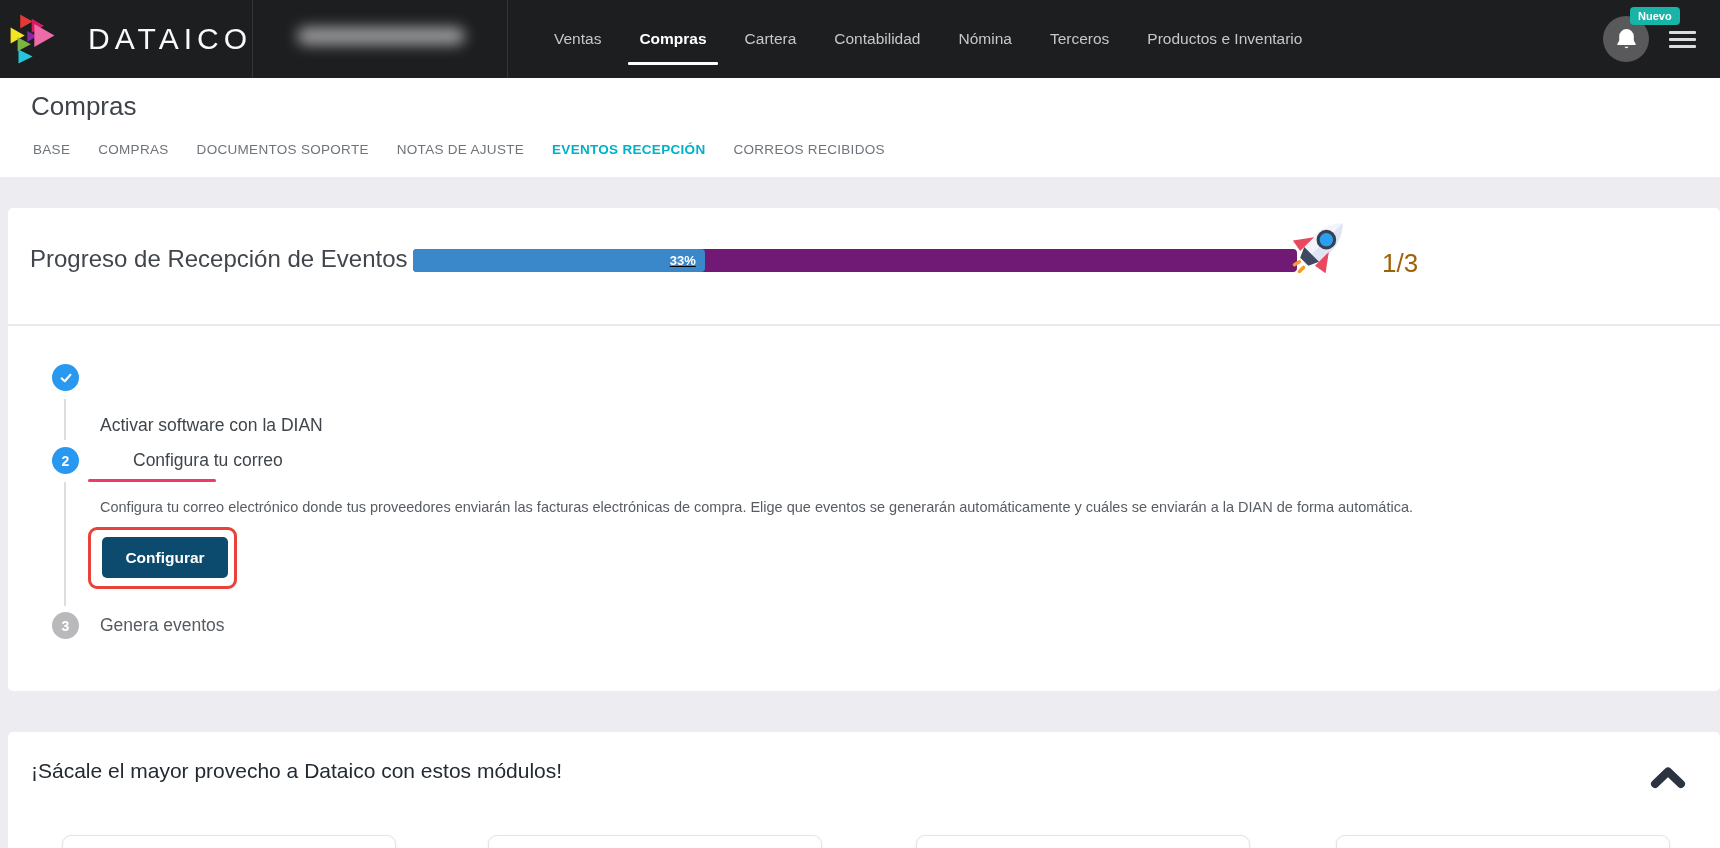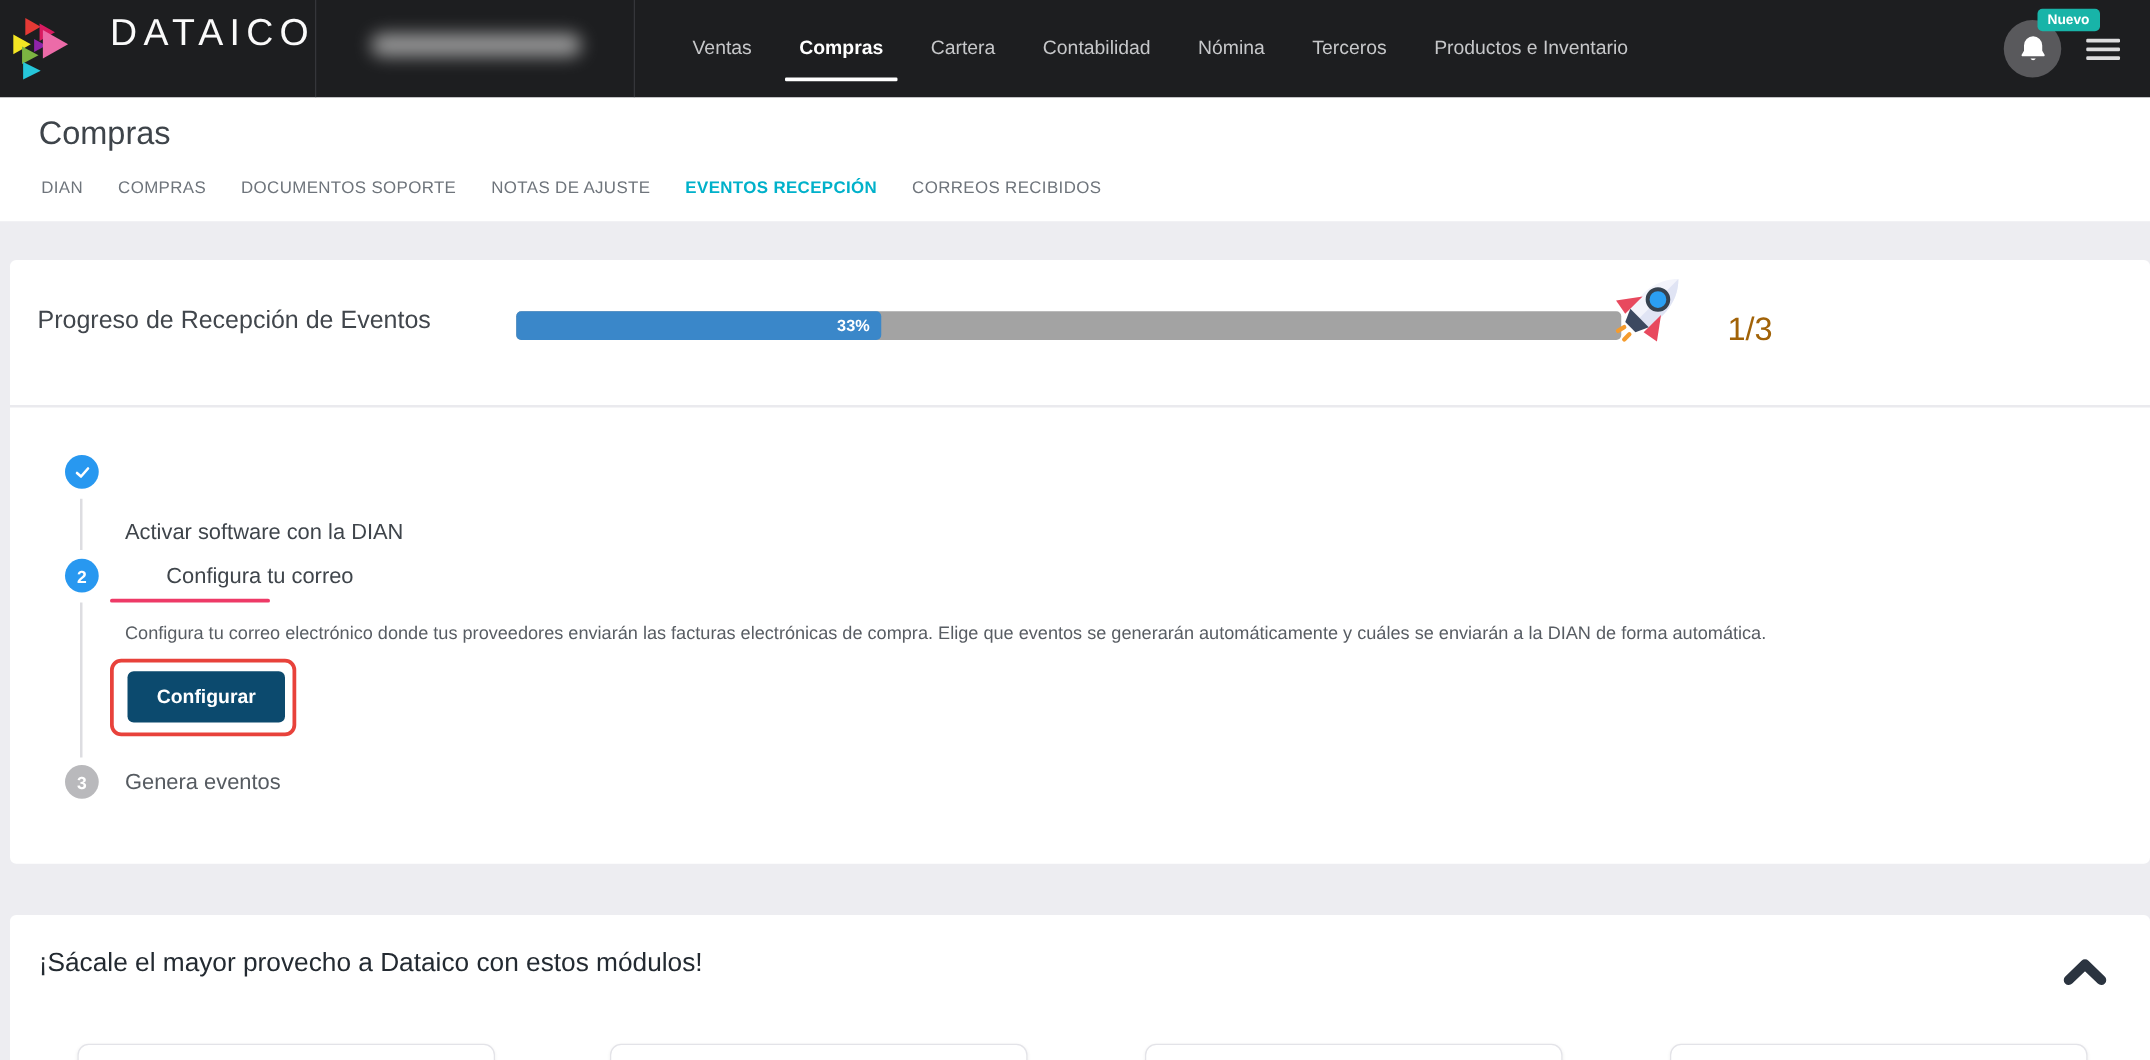--- a/index.html
+++ b/index.html
@@ -4,21 +4,21 @@
 <style>
   * { margin:0; padding:0; box-sizing:border-box; }
   html,body { background:#ededf1; }
   .screen {
     position:relative; width:1720px; height:848px; overflow:hidden;
     background:#ededf1; font-family:"Liberation Sans", sans-serif;
   }
 
   
   .navbar { position:absolute; top:0; left:0; width:100%; height:78px; background:#1d1e20; display:flex; align-items:center; }
-  .brand { display:flex; gap:31px; padding-left:8px; width:252px; cursor:pointer; }
+  .brand { display:flex; align-items:center; gap:31px; padding-left:8px; width:252px; cursor:pointer; }
   .brand-text { color:#fafafa; font-size:30px; letter-spacing:5px; font-weight:400; }
   .nav-sep { width:1px; height:78px; background:#35363a; flex:none; }
   .company { position:relative; width:254px; height:78px; cursor:pointer; }
   .blur-blob { position:absolute; left:44px; top:27px; width:168px; height:18px; background:#c3c3c3; border-radius:9px; filter:blur(7px); opacity:.75; }
   .nav-links { display:flex; align-items:center; gap:38px; margin-left:46px; height:56px; }
   .nav-link { color:#c6c7c9; font-size:15.5px; text-decoration:none; position:relative; height:78px; display:flex; align-items:center; white-space:nowrap; }
   .nav-link.active { color:#ffffff; font-weight:700; }
   .nav-link.active::after { content:""; position:absolute; left:-11px; right:-11px; bottom:13px; height:3px; background:#fff; border-radius:1px; }
   .nav-right { margin-left:auto; display:flex; align-items:center; gap:20px; padding-right:24px; }
   .bell-wrap { position:relative; width:46px; height:46px; cursor:pointer; }
@@ -29,22 +29,22 @@
 
   
   .page-header { position:absolute; top:78px; left:0; width:100%; height:99px; background:#fff; }
   .page-title { position:absolute; left:31px; top:13px; font-size:26px; font-weight:400; color:#3e444a; }
   .tabs { position:absolute; left:33px; top:64px; display:flex; gap:28px; }
   .tab { font-size:13.5px; color:#6e747b; letter-spacing:.3px; cursor:pointer; white-space:nowrap; }
   .tab.active { color:#00b1ca; font-weight:700; }
 
   
   .panel-main { position:absolute; top:208px; left:8px; right:0; height:483px; background:#fff; border-radius:5px; }
-  .progress-label { position:absolute; left:22px; top:37px; font-size:20px; color:#41464c; }
-  .progress-track { position:absolute; left:405px; top:41px; width:884px; height:23px; background:#a3a3a3; border-radius:4px; }
+  .progress-label { position:absolute; left:22px; top:37px; font-size:24px; color:#41464c; }
+  .progress-track { position:absolute; left:405px; top:41px; width:884px; height:23px; background:#701a75; border-radius:4px;text-decoration:underline; }
   .progress-fill { height:100%; width:33%; background:#3a87c9; border-radius:4px; display:flex; align-items:center; justify-content:flex-end; padding-right:9px; color:#fff; font-size:13px; font-weight:700; }
   .rocket { position:absolute; left:1274px; top:2px; width:74px; height:74px; transform:rotate(45deg); }
   .fraction { position:absolute; left:1374px; top:40px; font-size:26px; color:#a16207; }
   .divider { position:absolute; top:116px; left:0; right:0; height:2px; background:#eaeaee; }
 
   .step-circle { position:absolute; width:27px; height:27px; border-radius:50%; display:flex; align-items:center; justify-content:center; color:#fff; font-size:14px; font-weight:700; }
   .sc-1 { left:44px; top:156px; background:#2898f0; }
   .sc-2 { left:44px; top:239px; background:#2898f0; }
   .sc-3 { left:44px; top:404px; background:#b9b9bc; }
   .connector { position:absolute; left:56px; width:2px; background:#dddde1; }
@@ -112,21 +112,21 @@
         <span></span>
           <span></span>
           <span></span>
       </div>
     </div>
   </header>
 
   <section class="page-header">
     <h1 class="page-title">Compras</h1>
     <div class="tabs">
-      <span class="tab">DIAN</span>
+      <span class="tab">BASE</span>
       <span class="tab">COMPRAS</span>
       <span class="tab">DOCUMENTOS SOPORTE</span>
       <span class="tab">NOTAS DE AJUSTE</span>
       <span class="tab active">EVENTOS RECEPCIÓN</span>
       <span class="tab">CORREOS RECIBIDOS</span>
     </div>
   </section>
 
   <section class="panel-main">
 

